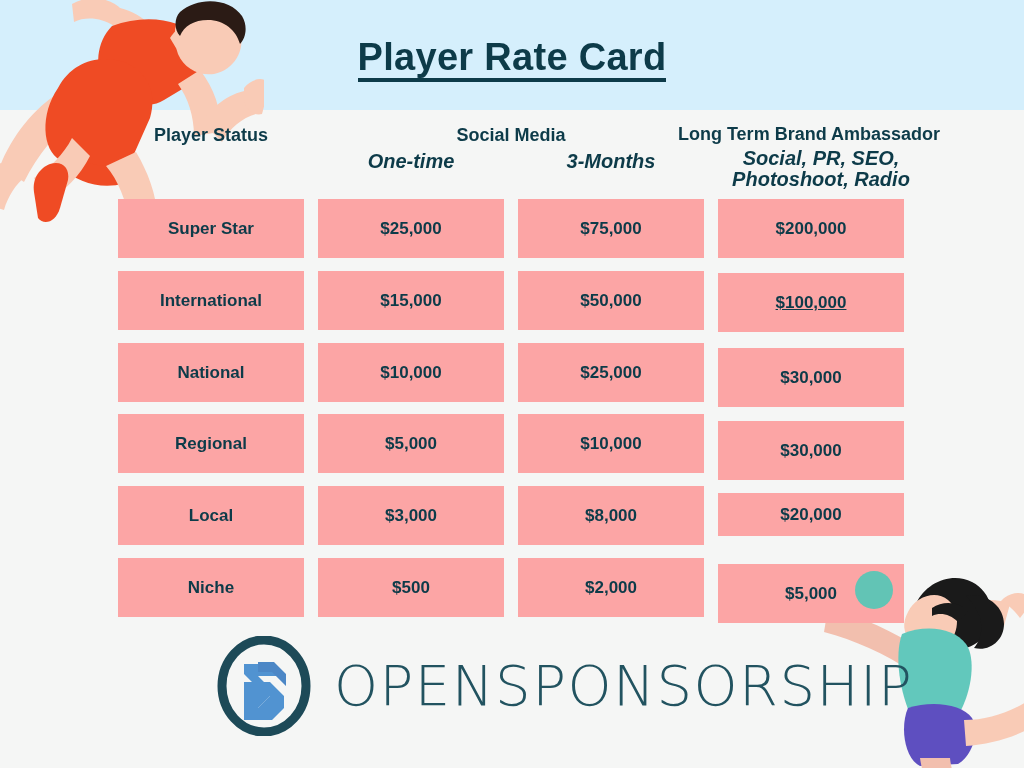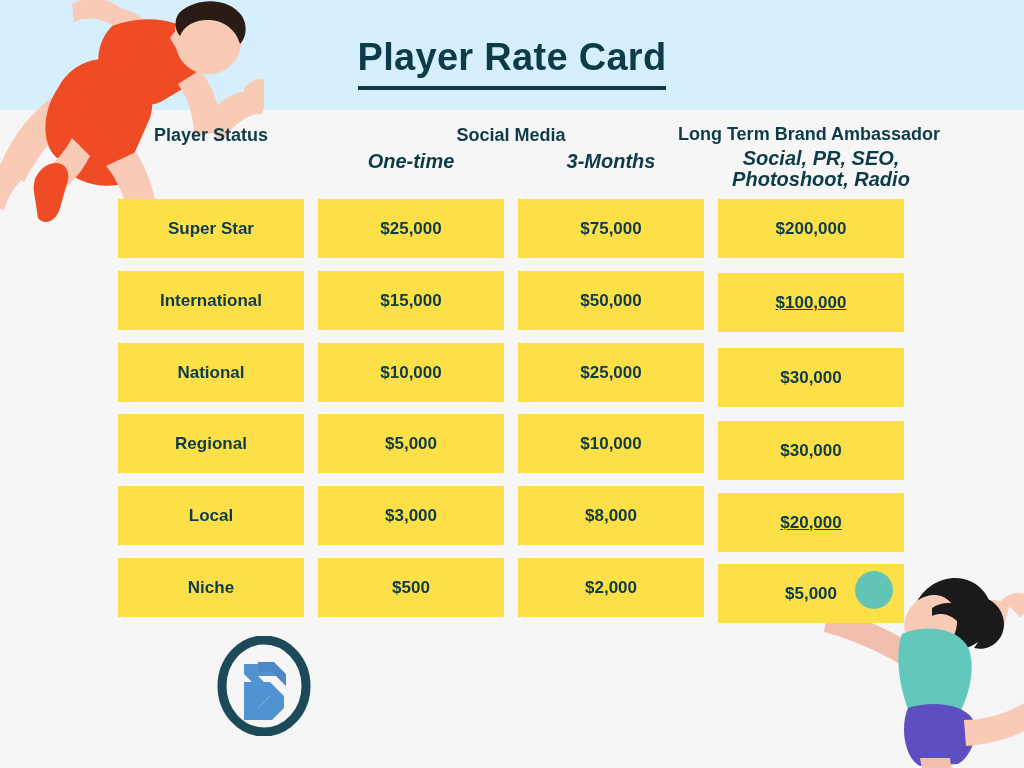--- a/index.html
+++ b/index.html
@@ -39,21 +39,21 @@
     width: 1024px;
     text-align: center;
     font-size: 38px;
     font-weight: bold;
     color: #0D3B49;
     letter-spacing: 0.3px;
     z-index: 6;
   }
   #title .u {
     border-bottom: 4px solid #0D3B49;
-    padding-bottom: 8px;
+    padding-bottom: 0;
   }
 
   
   .col-head {
     position: absolute;
     text-align: center;
     color: #0D3B49;
     z-index: 5;
   }
   .col-head .main {
@@ -69,21 +69,21 @@
     font-style: italic;
     color: #0D3B49;
     text-align: center;
     line-height: 21px;
     z-index: 5;
   }
 
   
   .cell {
     position: absolute;
-    background: #fde047;
+    background: #fca5a5;
     color: #0D3B49;
     font-size: 17px;
     font-weight: bold;
     display: flex;
     align-items: center;
     justify-content: center;
     z-index: 4;
   }
   .cell.label { font-size: 17px; }
 
@@ -234,28 +234,29 @@
 <div class="cell" style="left:718px; top:348px; width:186px; height:59px;">$30,000</div>
 
 <div class="cell label" style="left:118px; top:414px; width:186px; height:59px;">Regional</div>
 <div class="cell" style="left:318px; top:414px; width:186px; height:59px;">$5,000</div>
 <div class="cell" style="left:518px; top:414px; width:186px; height:59px;">$10,000</div>
 <div class="cell" style="left:718px; top:421px; width:186px; height:59px;">$30,000</div>
 
 <div class="cell label" style="left:118px; top:486px; width:186px; height:59px;">Local</div>
 <div class="cell" style="left:318px; top:486px; width:186px; height:59px;">$3,000</div>
 <div class="cell" style="left:518px; top:486px; width:186px; height:59px;">$8,000</div>
-<div class="cell" style="left:718px; top:493px; width:186px; height:59px;text-decoration:underline;">$20,000</div>
+<div class="cell" style="left:718px; top:493px; width:186px; height:43px;">$20,000</div>
 
 <div class="cell label" style="left:118px; top:558px; width:186px; height:59px;">Niche</div>
 <div class="cell" style="left:318px; top:558px; width:186px; height:59px;">$500</div>
 <div class="cell" style="left:518px; top:558px; width:186px; height:59px;">$2,000</div>
 <div class="cell" style="left:718px; top:564px; width:186px; height:59px;">$5,000</div>
 
 <div id="logo-wrap">
   <svg width="100" height="100" viewBox="0 0 100 100">
     <ellipse cx="50" cy="50" rx="42" ry="46" fill="none" stroke="#1D4A58" stroke-width="9"></ellipse>
     <path d="M30 28 L58 28 L70 40 L44 40 L56 52 L44 52 L30 38 Z" fill="#5193D1"></path>
     <path d="M30 46 L56 46 L70 60 L70 72 L44 72 L56 60 L30 60 Z" fill="#5193D1"></path>
     <path d="M30 60 L56 60 L44 72 L70 72 L58 84 L30 84 Z" fill="#5193D1"></path>
     <path d="M44 26 L60 26 L72 38 L72 50 L58 36 L44 36 Z" fill="#4C87C6"></path>
   </svg>
+  <div id="logo-word">OPENSPONSORSHIP</div>
 </div>
 
 </body></html>

